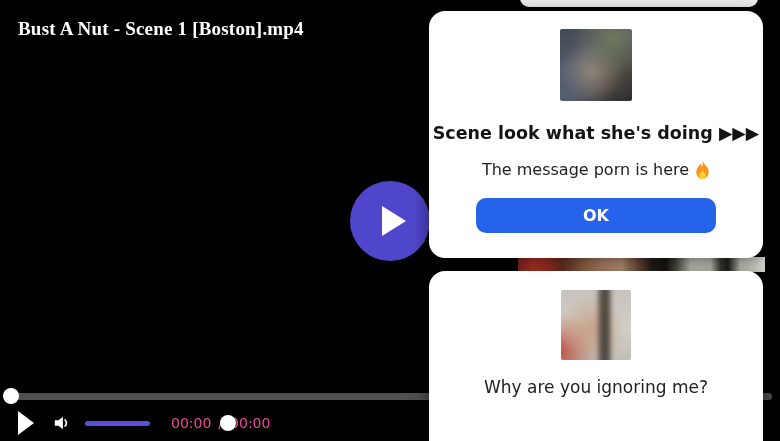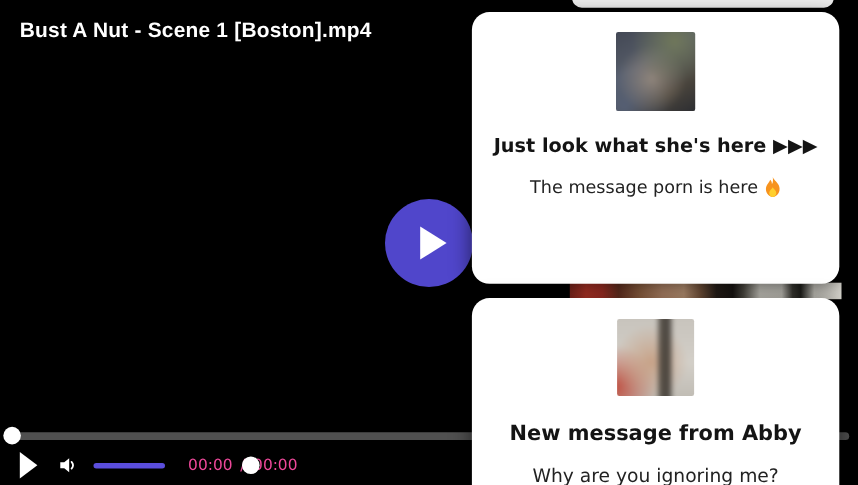--- a/index.html
+++ b/index.html
@@ -4,21 +4,21 @@
 <style>
   html,body{margin:0;padding:0;background:#000;}
   #screen{
     position:relative;width:780px;height:441px;background:#000;overflow:hidden;
     font-family:"DejaVu Sans","Liberation Sans",sans-serif;
   }
 
   
   .video-title{
     position:absolute;left:18px;top:18px;color:#fff;
-    font-family:Liberation Sans, sans-serif;font-weight:bold;font-size:19px;
+    font-family:Liberation Serif, serif;font-weight:bold;font-size:19px;
     letter-spacing:.2px;white-space:nowrap;
   }
   .big-play{
     position:absolute;left:350px;top:181px;width:80px;height:80px;border-radius:50%;
     background:#5046cb;display:flex;align-items:center;justify-content:center;cursor:pointer;
   }
   .big-play .tri{
     width:0;height:0;border-top:15px solid transparent;border-bottom:15px solid transparent;
     border-left:24px solid #fff;margin-left:7px;
   }
@@ -126,31 +126,31 @@
     </div>
   </div>
 
   <div class="peek-card"></div>
   <div class="media-strip"></div>
 
   <div class="popup popup-offer">
     <div class="thumb thumb-offer" title="webcam-video-thumbnail">
       <div class="thumb-fill"></div>
     </div>
-    <div class="offer-headline">Just look what she's here ▶▶▶</div>
+    <div class="offer-headline">Scene look what she's doing ▶▶▶</div>
     <div class="offer-subtext">
       <span>The message porn is here</span>
       <svg class="fire-icon" viewBox="0 0 15 18">
         <path d="M7.5 0 C8.5 3 12.5 5 13.5 9 C14.6 13.5 11.5 18 7.5 18 C3.5 18 0.4 13.5 1.5 9 C2.2 6.2 4.5 4.8 5.2 2.4 C6.3 3.6 6.9 4.8 6.7 6.4 C8 5.2 7.8 2 7.5 0 Z" fill="#f7931e"></path>
         <path d="M7.5 18 C5.3 18 3.8 15.8 4.5 13.4 C5 11.6 6.7 10.7 7.5 9.2 C8.3 10.7 10 11.6 10.5 13.4 C11.2 15.8 9.7 18 7.5 18 Z" fill="#ffd02e"></path>
       </svg>
     </div>
+    <button class="ok-button">OK</button>
   </div>
 
   <div class="popup popup-message">
     <div class="thumb thumb-selfie" title="selfie-photo-thumbnail">
       <div class="thumb-fill"></div>
     </div>
-    <div class="msg-headline">New message from Abby</div>
     <div class="msg-body">Why are you ignoring me?</div>
   </div>
 
 </div>
 
 </body></html>

